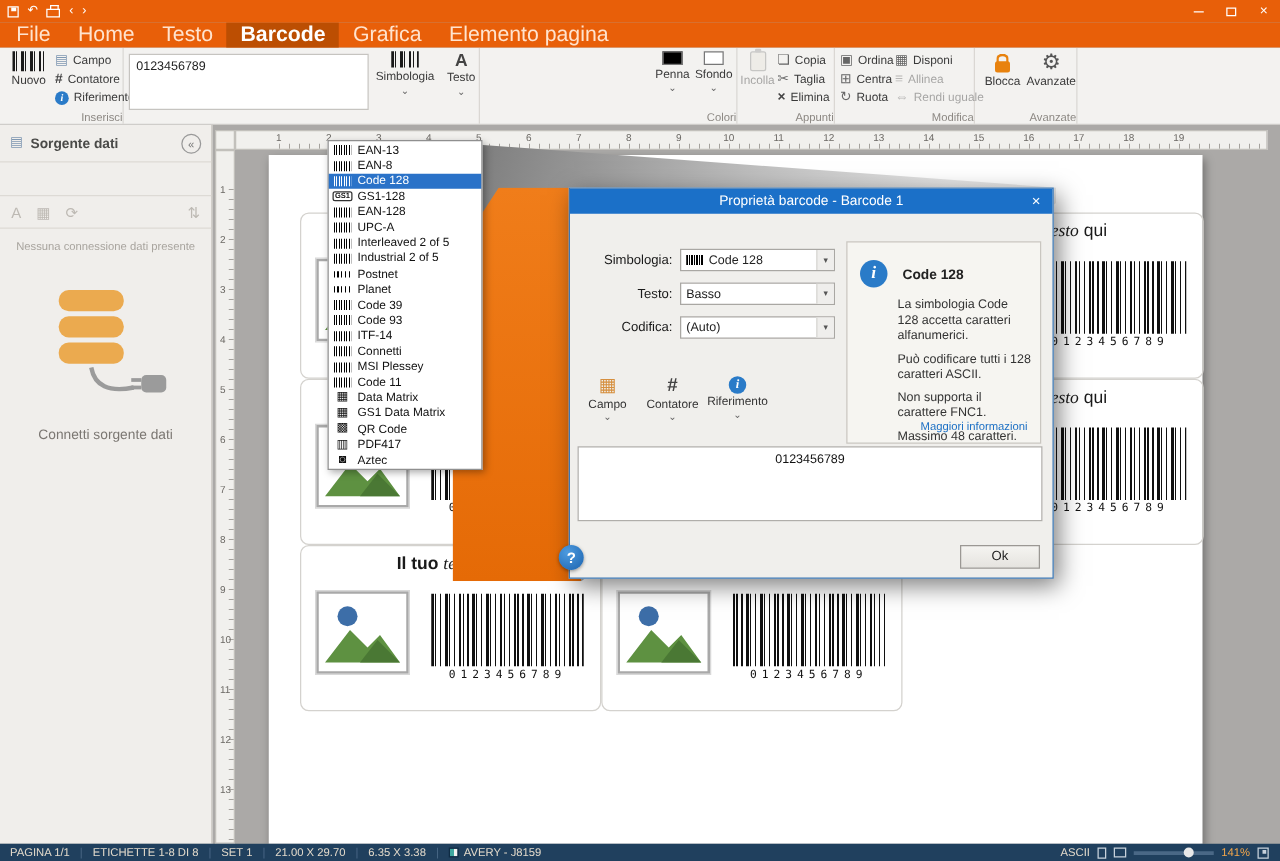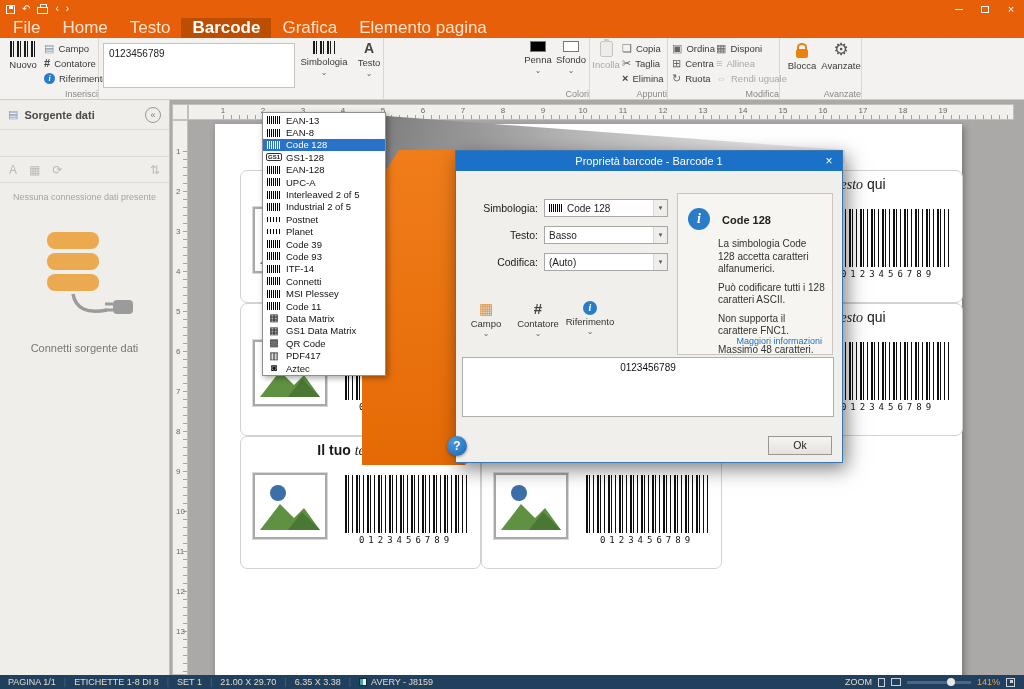--- a/index.html
+++ b/index.html
@@ -715,21 +715,21 @@
       <span class="st-item">
         <span>6.35 X 3.38</span>
       </span>
       <span class="st-sep">|</span>
       <span class="st-item">
         <span class="avery-flag"></span>
         <span>AVERY - J8159</span>
       </span>
     </div>
   <div class="st-zoom">
-    <span>ZOOM</span>
+    <span>ASCII</span>
     <span class="zpage"></span>
     <span class="zpage2"></span>
     <span class="zoom-track">
         <span class="zoom-handle"></span>
       </span>
     <span class="zpercent">141%</span>
     <span class="zexpand"></span>
   </div>
 </div>
 

